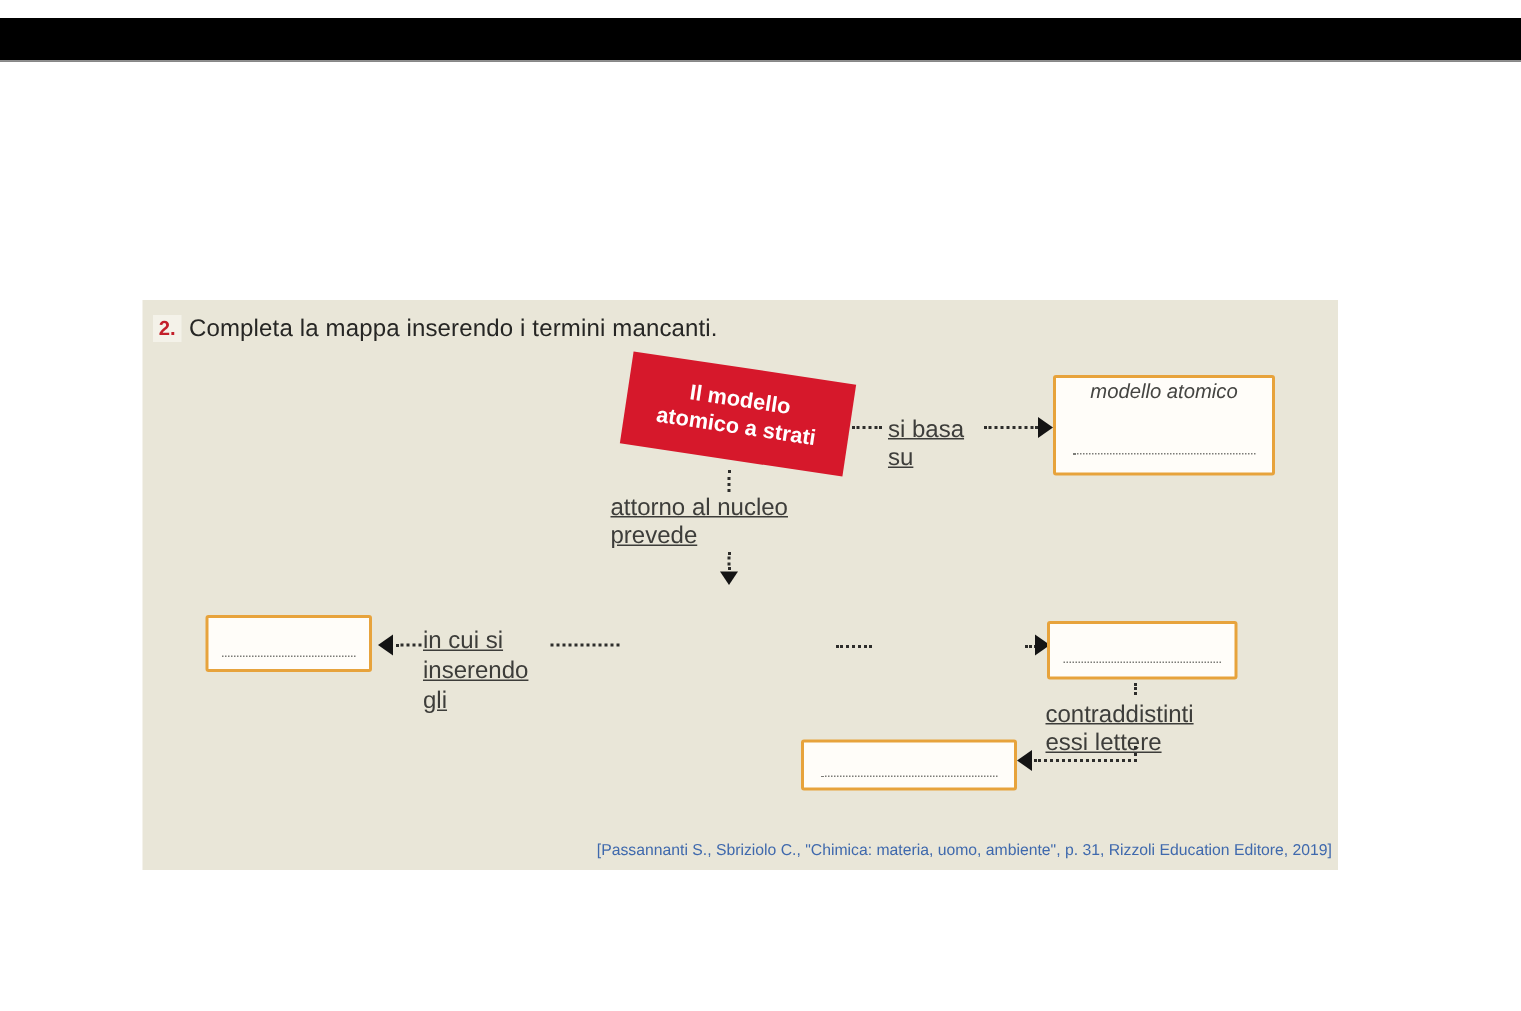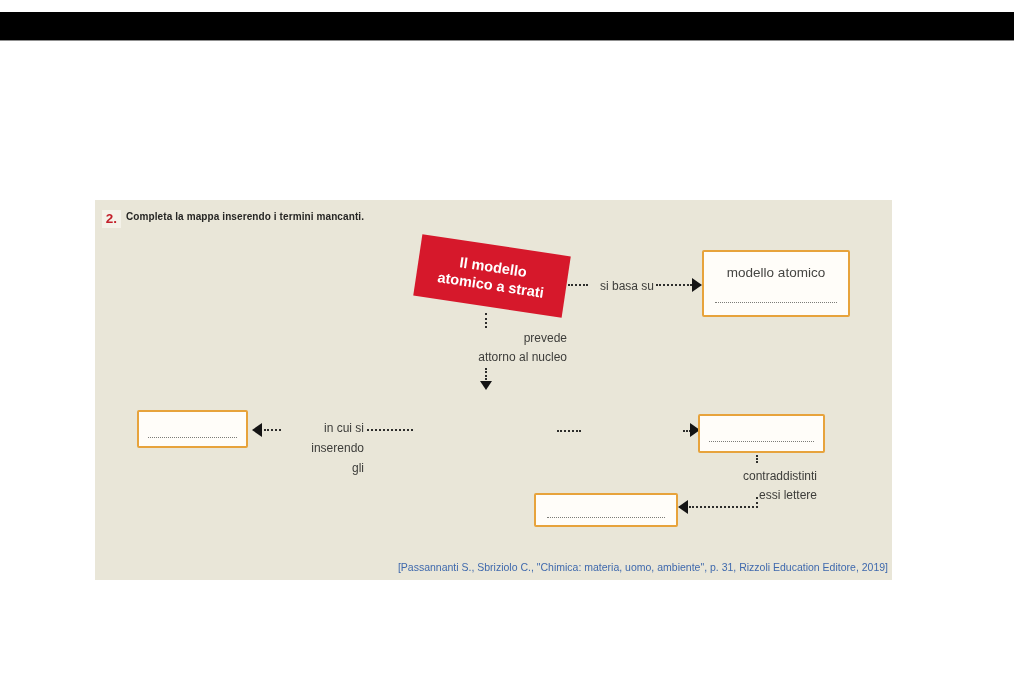--- a/index.html
+++ b/index.html
@@ -19,37 +19,37 @@
     border-bottom:1px solid #8f8f8f;
   }
   #panel{
     position:absolute;left:95px;top:200px;width:797px;height:380px;background:var(--beige);
   }
   .ex-num{
     position:absolute;left:7px;top:10px;width:19px;height:18px;background:#f4f2e9;
     color:#c31f2a;font-weight:bold;font-size:13.5px;text-align:center;line-height:18px;
   }
   .ex-title{
-    position:absolute;left:31px;top:11px;font-weight:bold;font-size:10px;color:#262624;
+    position:absolute;left:31px;top:11px;font-weight:normal;font-size:16px;color:#262624;
     letter-spacing:.1px;
   }
   
   .abox{
     position:absolute;background:#fffdf9;border:2.5px solid var(--orange);border-radius:2px;
     box-sizing:border-box;
   }
   .blank{
     position:absolute;height:0;border-bottom:1.5px dotted #7c7c78;
   }
   .redbox{
     position:absolute;left:322px;top:45px;width:150px;height:62px;background:var(--red);
     transform:rotate(8.5deg);display:flex;flex-direction:column;align-items:center;justify-content:center;
     color:#fff;font-weight:bold;font-size:14.5px;line-height:18px;text-align:center;
   }
-  .lbl{position:absolute;font-size:12px;line-height:19px;text-align:right;color:#3d3d3a;}
+  .lbl{position:absolute;font-size:16px;line-height:19px;text-align:left;color:#3d3d3a;text-decoration:underline;}
   
   .dh{position:absolute;height:0;border-top:2px dotted #2d2d2b;}
   .dv{position:absolute;width:0;border-left:2px dotted #2d2d2b;}
   
   .ar{position:absolute;width:0;height:0;border-top:7px solid transparent;border-bottom:7px solid transparent;border-left:10px solid #141414;}
   .al{position:absolute;width:0;height:0;border-top:7px solid transparent;border-bottom:7px solid transparent;border-right:10px solid #141414;}
   .ad{position:absolute;width:0;height:0;border-left:6px solid transparent;border-right:6px solid transparent;border-top:9px solid #141414;}
   .boxtxt{
     width:100%;height:100%;display:flex;flex-direction:column;align-items:center;justify-content:center;
     font-size:13.5px;line-height:18px;color:#454542;text-align:center;
@@ -75,28 +75,28 @@
       <span>Il modello</span>
       <span>atomico a strati</span>
     </div>
 
     <div class="dh" style="left:473px;top:84px;width:20px;"></div>
     <div class="lbl" style="left:497px;top:77px;width:62px;">si basa su</div>
     <div class="dh" style="left:561px;top:84px;width:36px;"></div>
     <div class="ar" style="left:597px;top:78px;"></div>
 
     <div class="abox" style="left:607px;top:50px;width:148px;height:67px;">
-      <div class="boxtxt" style="justify-content:flex-start;padding-top:12px;">modello atomico</div>
+      <div class="boxtxt" style="justify-content:flex-start;font-style:italic;">modello atomico</div>
       <div class="blank" style="left:11px;right:11px;bottom:12px;"></div>
     </div>
 
     <div class="dv" style="left:390px;top:113px;height:15px;"></div>
     <div class="lbl" style="left:312px;top:129px;width:160px;">
+      <div>attorno al nucleo</div>
       <div>prevede</div>
-      <div>attorno al nucleo</div>
     </div>
     <div class="dv" style="left:390px;top:168px;height:12px;"></div>
     <div class="ad" style="left:385px;top:181px;"></div>
 
 
     <div class="abox" style="left:42px;top:210px;width:111px;height:38px;">
       <div class="blank" style="left:9px;right:9px;bottom:8px;"></div>
     </div>
 
     <div class="al" style="left:157px;top:223px;"></div>

